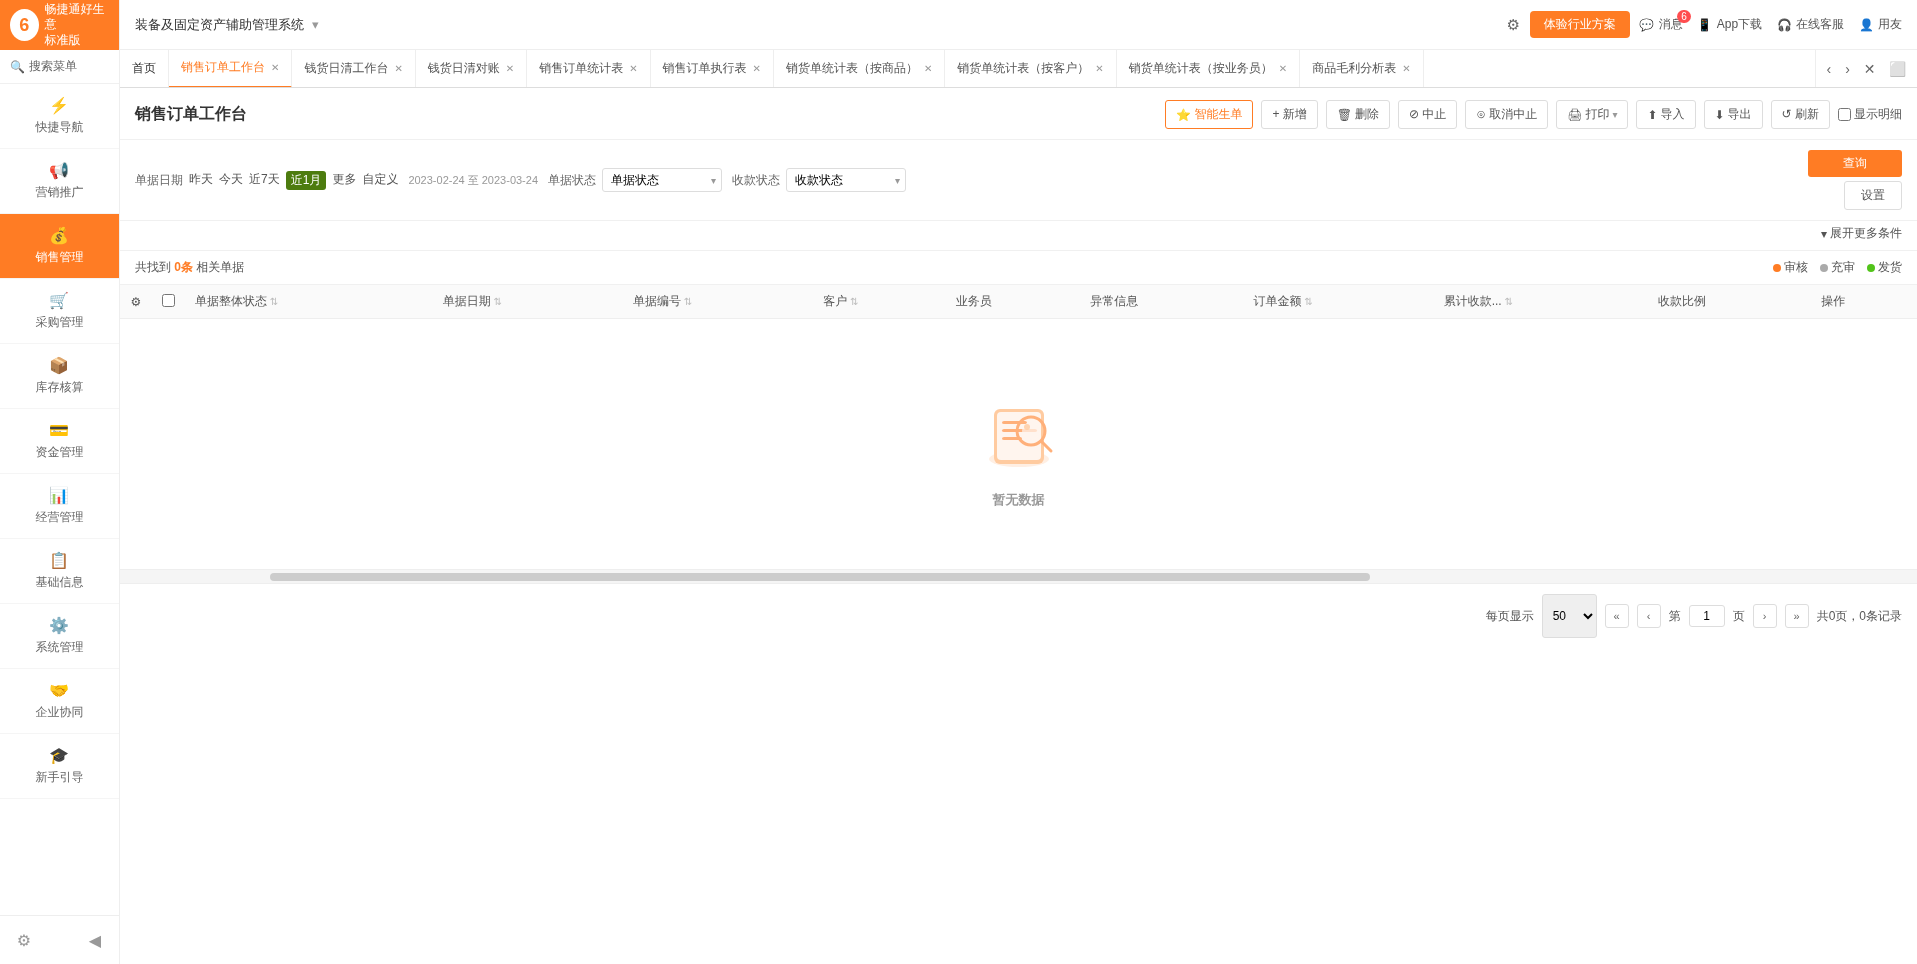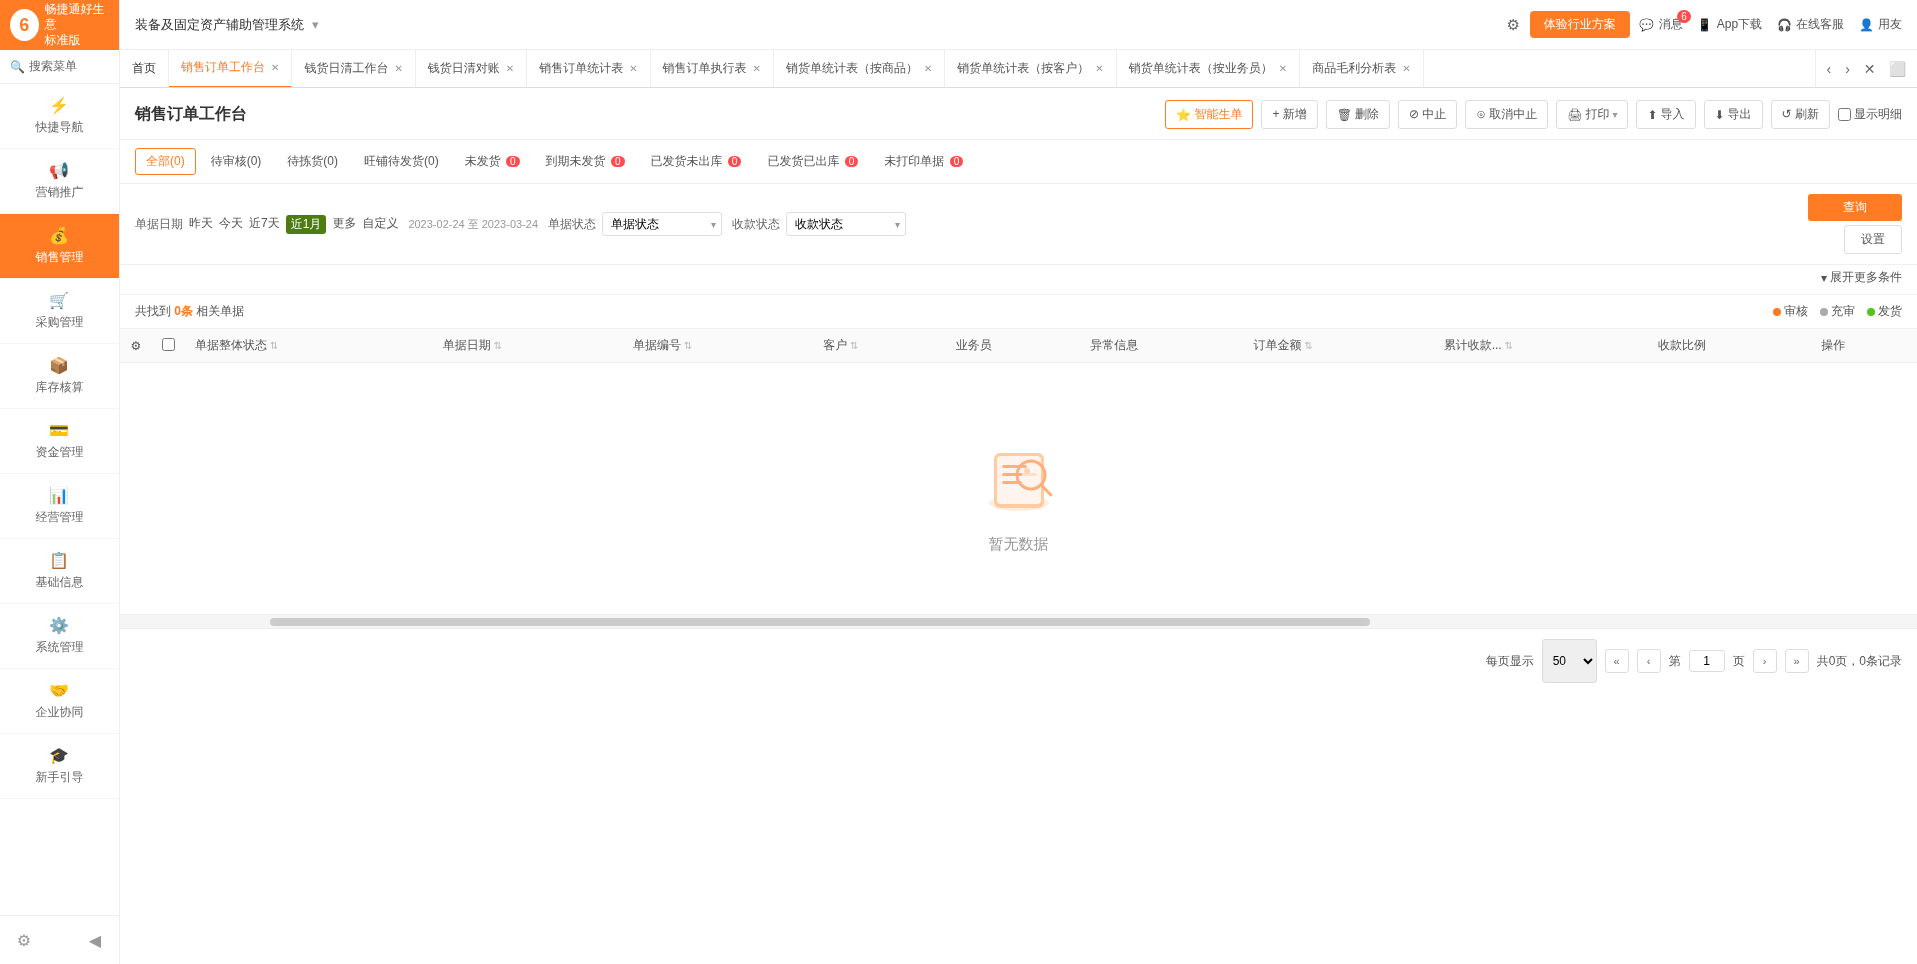--- a/index.html
+++ b/index.html
@@ -82,21 +82,21 @@
     table { width: 100%; border-collapse: collapse; font-size: 12px; }
     th { background: #fafafa; padding: 8px 10px; text-align: left; border-bottom: 1px solid #eee; color: #555; white-space: nowrap; font-weight: normal; }
     th.sortable { cursor: pointer; }
     th.sortable::after { content: ' ⇅'; color: #bbb; font-size: 10px; }
     .th-check { width: 32px; text-align: center; }
     .th-settings { width: 32px; text-align: center; cursor: pointer; }
 
     
     .empty-state { display: flex; flex-direction: column; align-items: center; justify-content: center; padding: 60px 20px; }
     .empty-icon { width: 100px; height: 100px; margin-bottom: 12px; position: relative; }
-    .empty-text { color: #999; font-size: 15px; }
+    .empty-text { color: #999; font-size: 13px; font-weight: bold; }
 
     
     .pagination { display: flex; align-items: center; justify-content: flex-end; padding: 10px 15px; border-top: 1px solid #eee; gap: 8px; font-size: 12px; color: #555; }
     .page-size-select { border: 1px solid #ddd; border-radius: 3px; padding: 13px 6px; font-size: 12px; }
     .page-btn { width: 24px; height: 24px; border: 1px solid #ddd; border-radius: 3px; background: #fff; cursor: pointer; display: flex; align-items: center; justify-content: center; font-size: 11px; color: #666; }
     .page-input { width: 36px; border: 1px solid #ddd; border-radius: 3px; padding: 3px 4px; text-align: center; font-size: 12px; }
 
     .scrollbar-area { height: 14px; background: #f5f5f5; border-top: 1px solid #eee; position: relative; }
     .scrollbar-thumb { position: absolute; height: 8px; top: 3px; left: 150px; width: 1100px; background: #ccc; border-radius: 4px; }
 
@@ -272,31 +272,20 @@
         <button class="action-btn">
           <span>⬇</span> 导出
         </button>
         <button class="action-btn">↺ 刷新</button>
         <label style="display:flex;align-items:center;gap:3px;cursor:pointer;font-size:12px;color:#555;">
           <input type="checkbox" style=""> 显示明细
         </label>
       </div>
     </div>
 
-    <div class="sub-tabs">
-      <div class="sub-tab active">全部(0)</div>
-      <div class="sub-tab">待审核(0)</div>
-      <div class="sub-tab">待拣货(0)</div>
-      <div class="sub-tab">旺铺待发货(0)</div>
-      <div class="sub-tab">未发货 <span class="count-badge">0</span></div>
-      <div class="sub-tab">到期未发货 <span class="count-badge">0</span></div>
-      <div class="sub-tab">已发货未出库 <span class="count-badge">0</span></div>
-      <div class="sub-tab">已发货已出库 <span class="count-badge">0</span></div>
-      <div class="sub-tab">未打印单据 <span class="count-badge">0</span></div>
-    </div>
 
     <div class="filter-bar">
       <div class="filter-item">
         <span class="filter-label">单据日期</span>
         <div class="filter-dates">
           <span class="filter-date-option">昨天</span>
           <span class="filter-date-option">今天</span>
           <span class="filter-date-option">近7天</span>
           <span class="filter-date-option badge-red">近1月</span>
           <span class="filter-date-option">更多</span>

